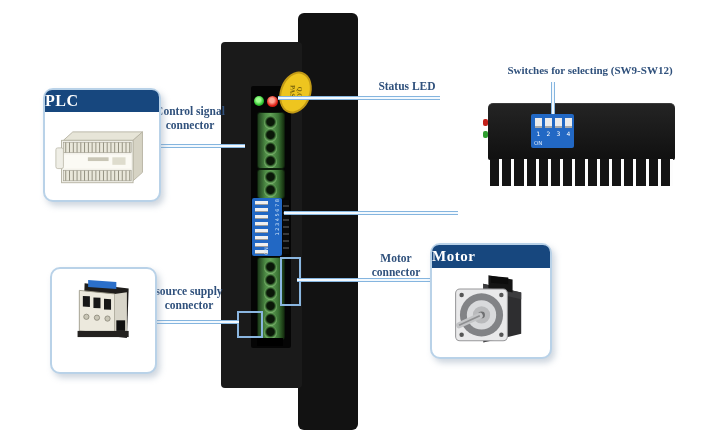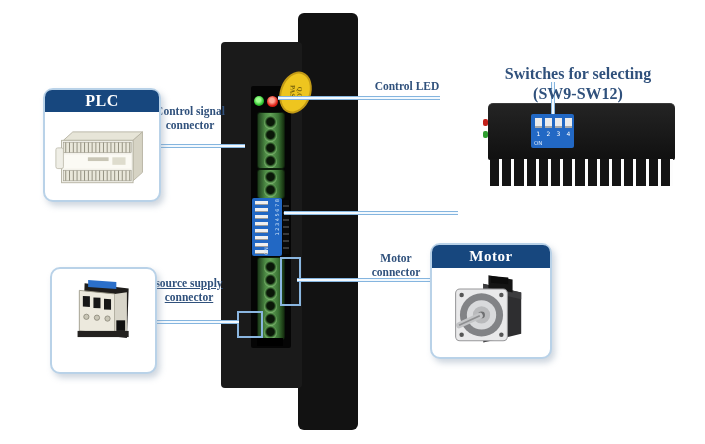--- a/index.html
+++ b/index.html
@@ -11,21 +11,21 @@
            text-align:center;white-space:pre-line;}
   .hline{position:absolute;height:4px;
          background:linear-gradient(to bottom,#85b5df 0 1px,#f3f9fe 1px 3px,#85b5df 3px 4px);}
   .vline{position:absolute;width:4px;
          background:linear-gradient(to right,#85b5df 0 1px,#f3f9fe 1px 3px,#85b5df 3px 4px);}
   .bracket{position:absolute;border:2px solid #8ab6e0;background:transparent;}
 
   
   .card{position:absolute;background:#fff;border:2px solid #b9d2e8;border-radius:10px;
         box-shadow:3px 4px 6px rgba(125,148,170,.38);}
-  .card-header{background:#17477e;color:#ffffff;font-weight:bold;text-align:center;
+  .card-header{background:#17477e;color:#ffffff;font-weight:bold;text-align:left;
                border-radius:7px 7px 0 0;letter-spacing:.5px;}
   .card-body{display:flex;align-items:center;justify-content:center;width:100%;}
 
   
   .side-col{position:absolute;left:298px;top:13px;width:60px;height:417px;background:#121212;border-radius:6px;}
   .plate{position:absolute;left:221px;top:42px;width:81px;height:346px;background:#1a1a1a;border-radius:4px;}
   .recess{position:absolute;left:251px;top:86px;width:40px;height:262px;background:#050505;border-radius:2px;}
   .led{position:absolute;border-radius:50%;}
   .led-green{left:254px;top:96px;width:10px;height:10px;
              background:radial-gradient(circle at 45% 40%,#9dff8e 0 25%,#2fc32f 60%,#157a12 100%);}
@@ -136,25 +136,25 @@
   <div class="hline" style="left:278px;top:96px;width:162px;"></div>
   <div class="hline" style="left:284px;top:211px;width:174px;"></div>
   <div class="bracket" style="left:280px;top:257px;width:17px;height:45px;"></div>
   <div class="hline" style="left:297px;top:278px;width:133px;"></div>
   <div class="bracket" style="left:237px;top:311px;width:22px;height:23px;"></div>
   <div class="hline" style="left:152px;top:320px;width:87px;"></div>
   <div class="vline" style="left:551px;top:82px;height:32px;"></div>
 
   <div class="callout" style="left:140px;top:104px;width:100px;">Control signal
 connector</div>
-  <div class="callout" style="left:368px;top:79px;width:78px;">Control LED</div>
-  <div class="callout" style="left:488px;top:64px;width:180px;font-size:16px;">Switches for selecting (SW9-SW12)</div>
+  <div class="callout" style="left:368px;top:79px;width:78px;">Status LED</div>
+  <div class="callout" style="left:500px;top:64px;width:180px;font-size:11px;">Switches for selecting (SW9-SW12)</div>
   <div class="callout" style="left:362px;top:251px;width:68px;">Motor
 connector</div>
-  <div class="callout" style="left:146px;top:276px;width:86px;text-decoration:underline;">source supply
+  <div class="callout" style="left:146px;top:284px;width:86px;">source supply
 connector</div>
 
   <div class="card" style="left:43px;top:88px;width:114px;height:110px;">
     <div class="card-header" style="font-size:16px;height:22px;line-height:22px;">PLC</div>
     <div class="card-body" style="height:84px;">
       <svg width="104" height="80" viewBox="0 0 110 85">
         <defs>
           <pattern id="ts" width="4" height="12" patternUnits="userSpaceOnUse">
             <rect width="4" height="12" fill="#e9e7da"></rect>
             <rect x="0" width="1" height="12" fill="#8f8c7c"></rect>

